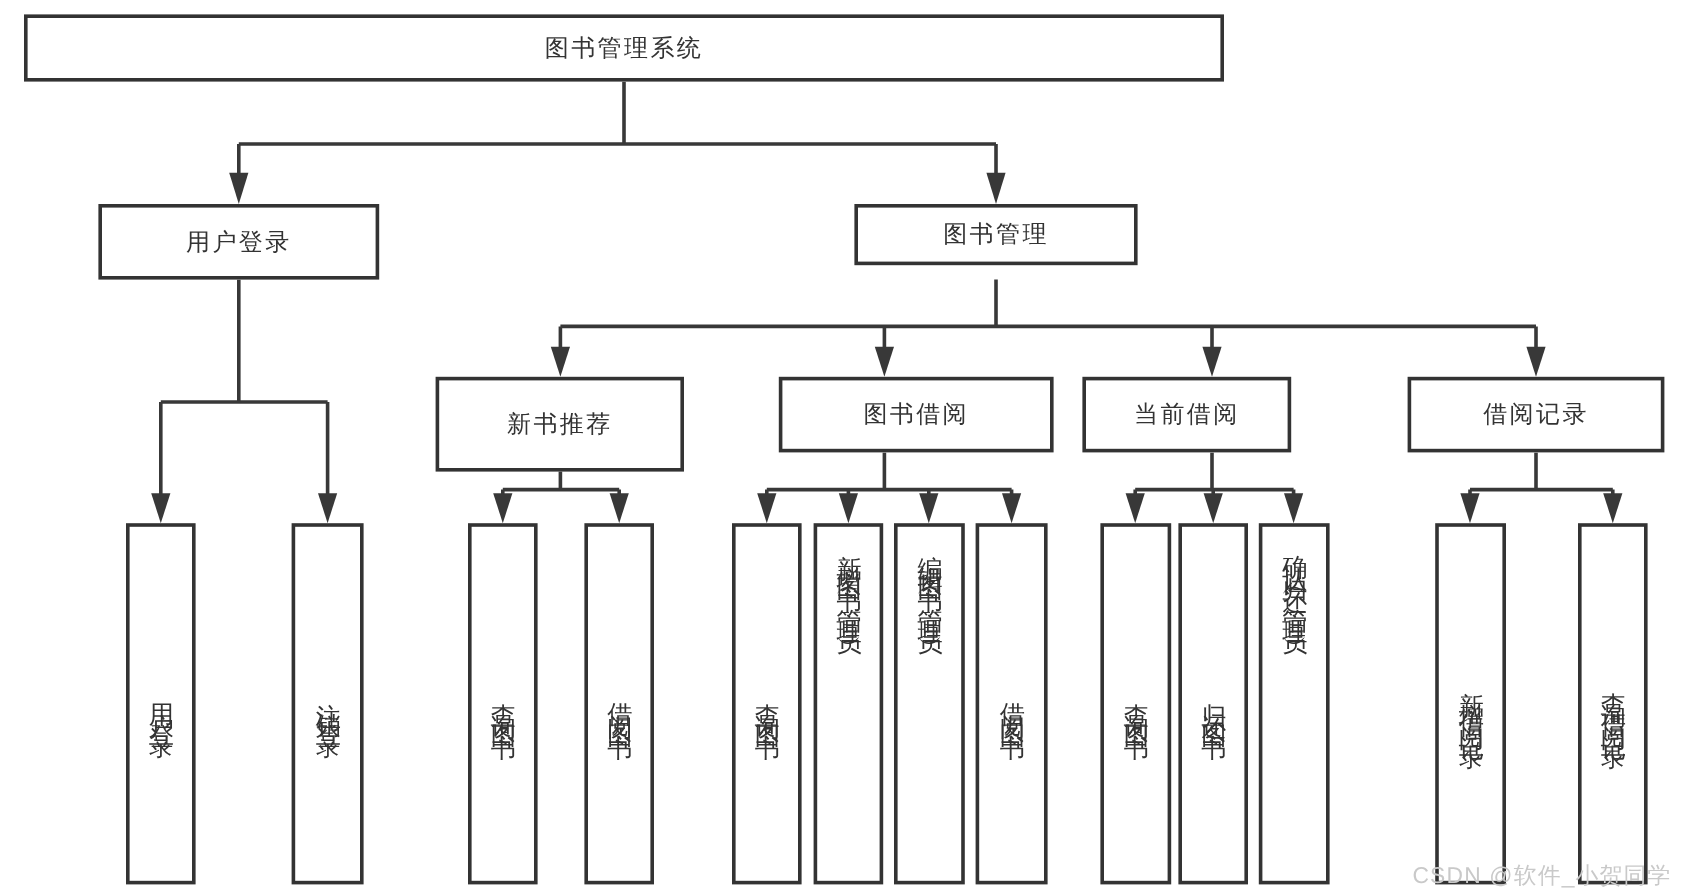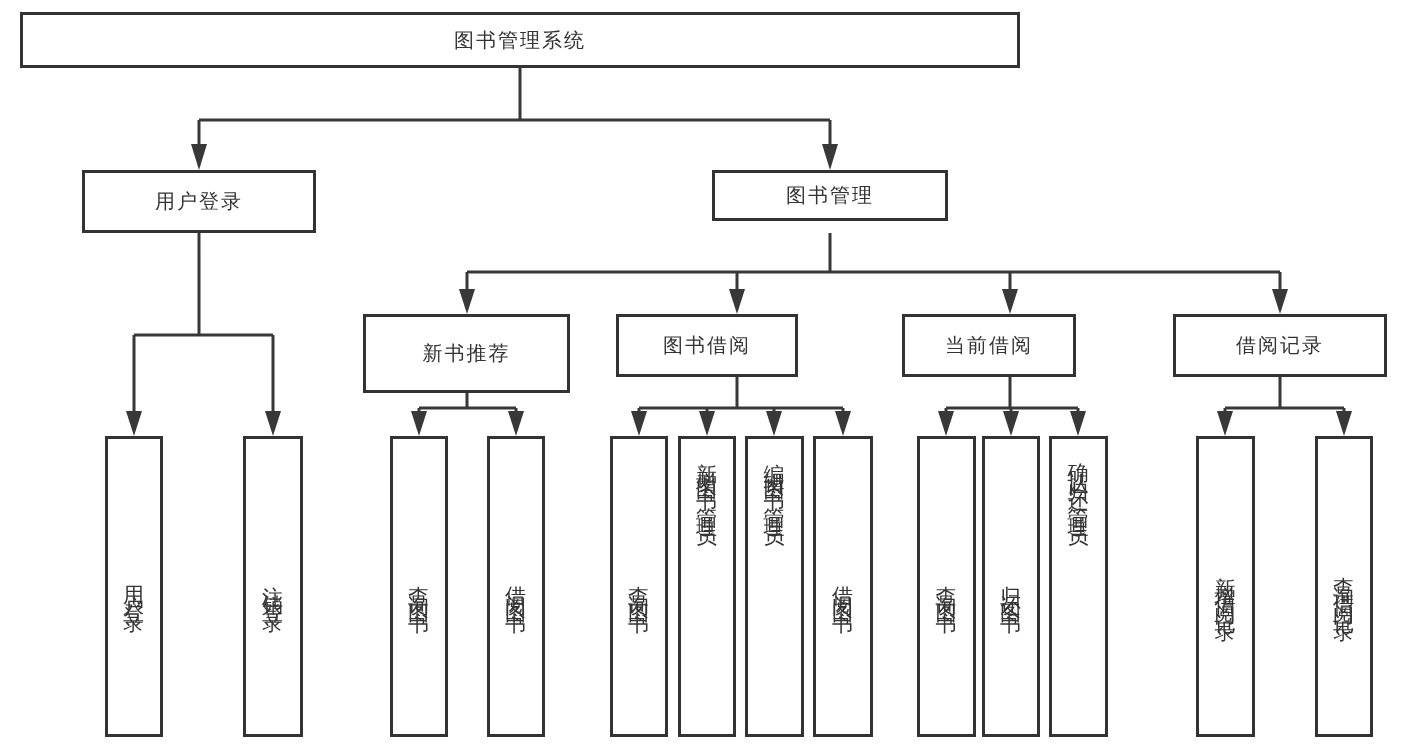--- a/index.html
+++ b/index.html
@@ -70,21 +70,21 @@
       <polygon points="1336,411 1352,411 1344,436"></polygon>
     </g>
   </svg>
 
   <div class="box" style="left:20px;top:12px;width:1000px;height:56px">图书管理系统</div>
 
   <div class="box" style="left:82px;top:170px;width:234px;height:63px">用户登录</div>
   <div class="box" style="left:712px;top:170px;width:236px;height:51px">图书管理</div>
 
   <div class="box" style="left:363px;top:314px;width:207px;height:79px">新书推荐</div>
-  <div class="box" style="left:616px;top:314px;width:182px;height:63px">图书借阅</div>
+  <div class="box" style="left:649px;top:314px;width:229px;height:63px">图书借阅</div>
   <div class="box" style="left:902px;top:314px;width:174px;height:63px">当前借阅</div>
   <div class="box" style="left:1173px;top:314px;width:214px;height:63px">借阅记录</div>
 
   <div class="box leaf" style="left:105px;top:436px;width:58px;height:301px">
     <span class="vtxt">用户登录</span>
   </div>
   <div class="box leaf" style="left:243px;top:436px;width:60px;height:301px">
     <span class="vtxt">注销登录</span>
   </div>
 
@@ -118,14 +118,15 @@
     <span class="vtxt">确认归还（管理员）</span>
   </div>
 
   <div class="box leaf" style="left:1196px;top:436px;width:59px;height:301px">
     <span class="vtxt">新增借阅记录</span>
   </div>
   <div class="box leaf" style="left:1315px;top:436px;width:58px;height:301px">
     <span class="vtxt">查询借阅记录</span>
   </div>
 
+  <div class="watermark">CSDN @软件_小贺同学</div>
 
 </div>
 
 </body></html>

